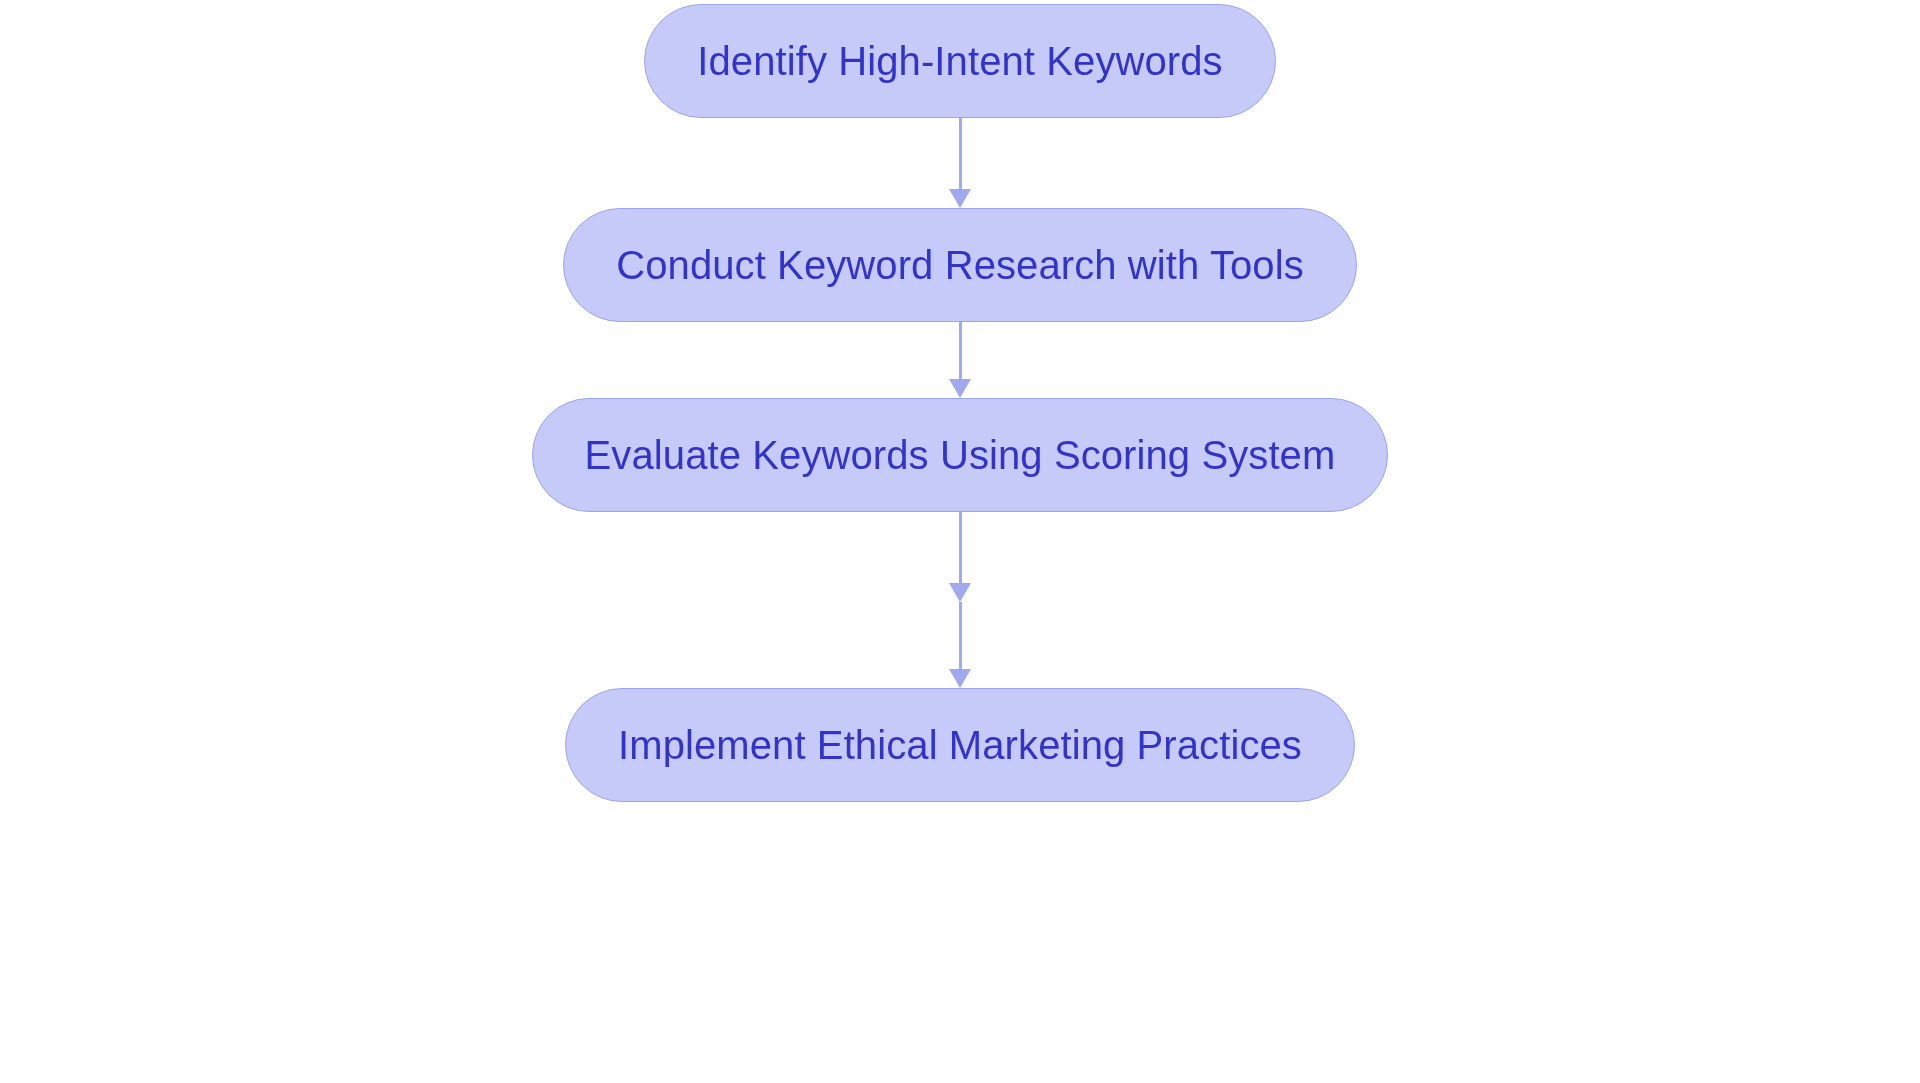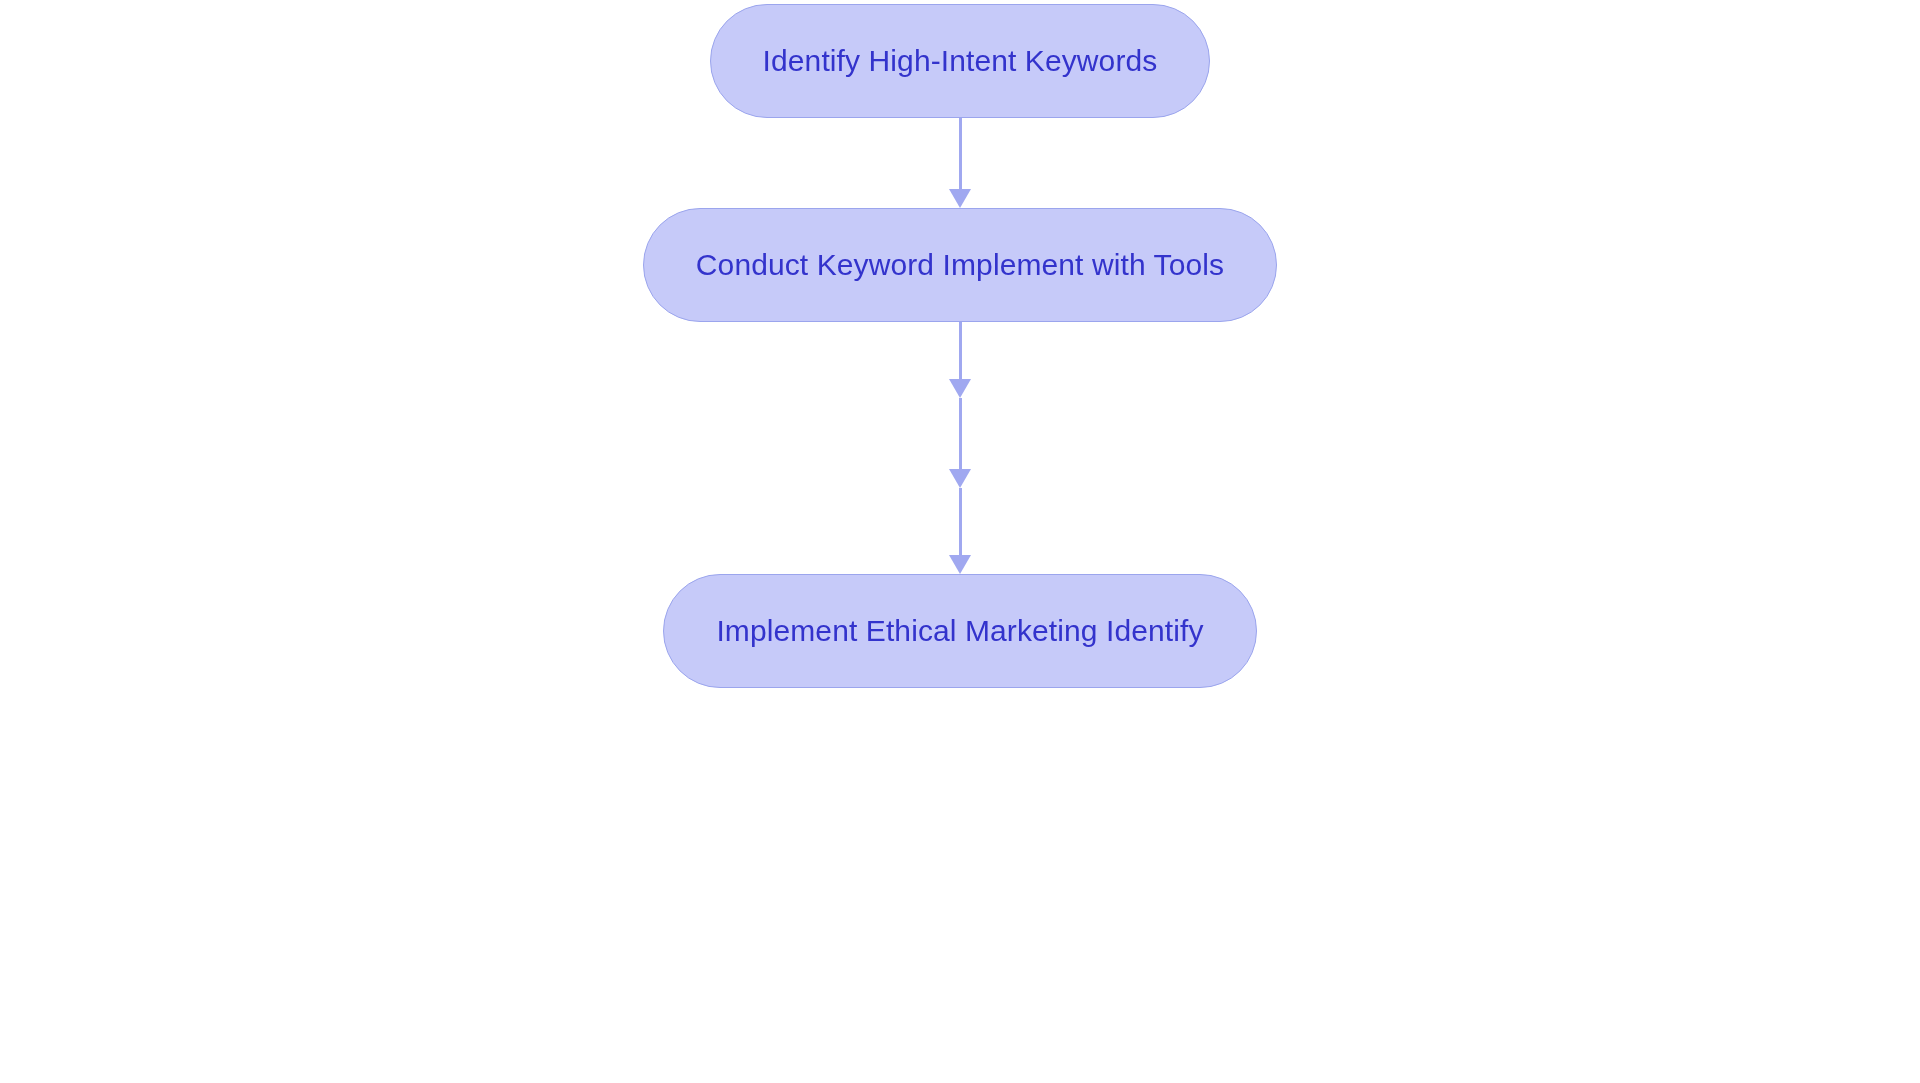--- a/index.html
+++ b/index.html
@@ -40,21 +40,21 @@
     height: 114px;
     display: flex;
     align-items: center;
     justify-content: center;
     padding: 0 52px;
     flex: 0 0 auto;
   }
 
   .node-label {
     color: #3333cc;
-    font-size: 30px;
+    font-size: 40px;
     font-weight: 400;
     letter-spacing: 0.1px;
     white-space: nowrap;
     line-height: 1;
   }
 
   .connector {
     position: relative;
     width: 30px;
     flex: 0 0 auto;
@@ -99,38 +99,41 @@
     <div class="node">
       <span class="node-label">Identify High-Intent Keywords</span>
     </div>
 
     <div class="connector gap-1">
       <div class="connector-line"></div>
       <div class="connector-arrow"></div>
     </div>
 
     <div class="node">
-      <span class="node-label">Conduct Keyword Implement with Tools</span>
+      <span class="node-label">Conduct Keyword Research with Tools</span>
     </div>
 
     <div class="connector gap-2">
       <div class="connector-line"></div>
       <div class="connector-arrow"></div>
     </div>
 
+    <div class="node">
+      <span class="node-label">Evaluate Keywords Using Scoring System</span>
+    </div>
 
     <div class="connector gap-3">
       <div class="connector-line"></div>
       <div class="connector-arrow"></div>
     </div>
 
 
     <div class="connector gap-4">
       <div class="connector-line"></div>
       <div class="connector-arrow"></div>
     </div>
 
     <div class="node">
-      <span class="node-label">Implement Ethical Marketing Identify</span>
+      <span class="node-label">Implement Ethical Marketing Practices</span>
     </div>
 
   </div>
 </div>
 
 </body></html>

